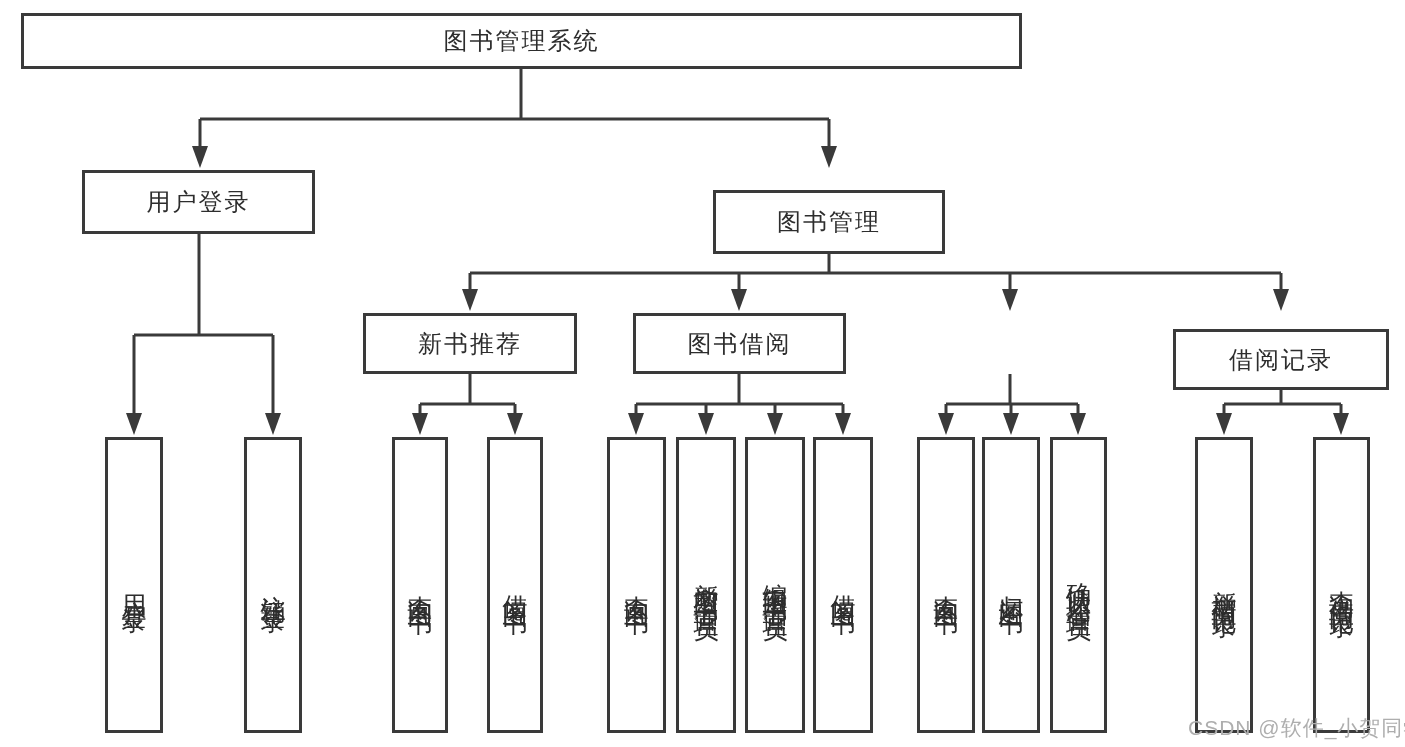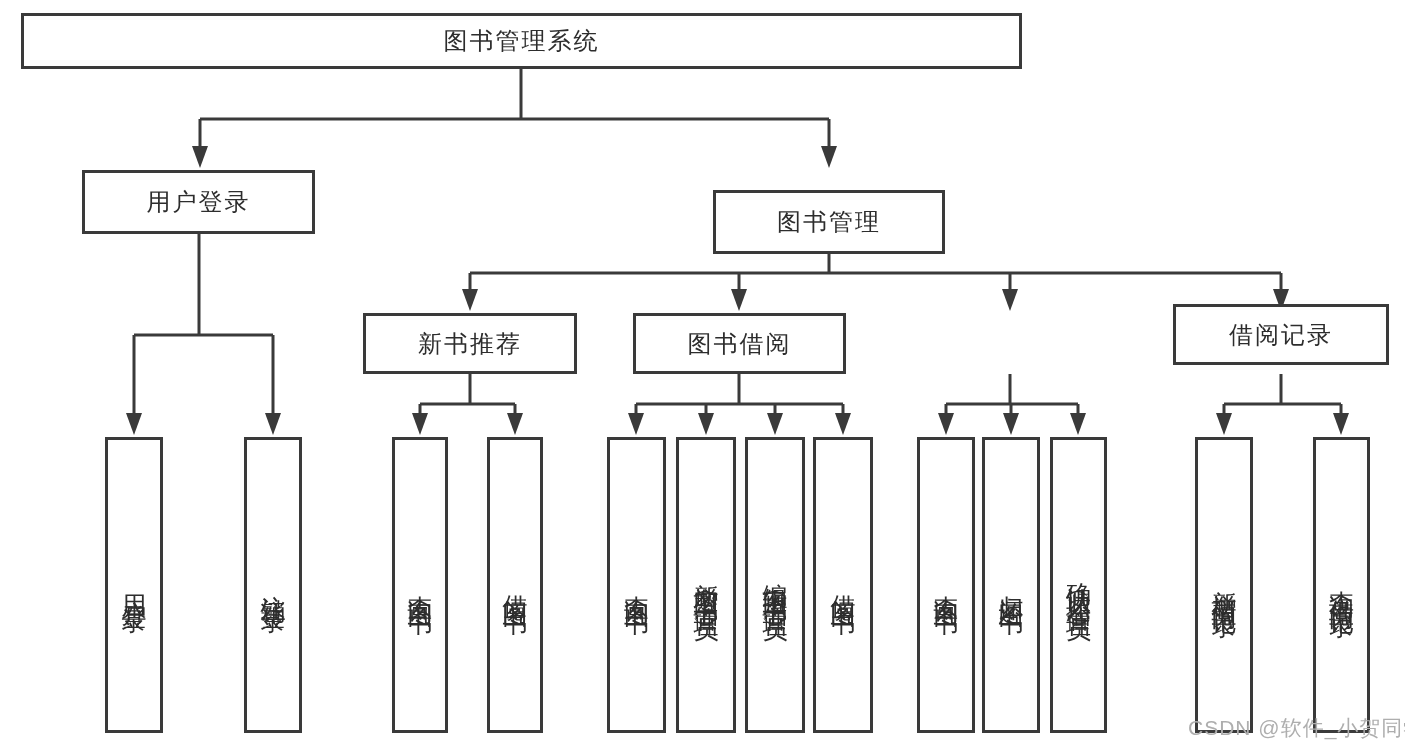--- a/index.html
+++ b/index.html
@@ -68,21 +68,21 @@
     </g>
   </svg>
 
   <div class="node h-node" style="left:21px;top:13px;width:1001px;height:56px;">图书管理系统</div>
 
   <div class="node h-node" style="left:82px;top:170px;width:233px;height:64px;">用户登录</div>
   <div class="node h-node" style="left:713px;top:170px;width:232px;height:64px;margin-top:20px;">图书管理</div>
 
   <div class="node h-node" style="left:363px;top:313px;width:214px;height:61px;">新书推荐</div>
   <div class="node h-node" style="left:633px;top:313px;width:213px;height:61px;">图书借阅</div>
-  <div class="node h-node" style="left:1173px;top:304px;width:216px;height:61px;">借阅记录</div>
+  <div class="node h-node" style="left:1173px;top:329px;width:216px;height:61px;">借阅记录</div>
 
   <div class="node v-node" style="left:105px;width:58px;">用户登录</div>
   <div class="node v-node" style="left:244px;width:58px;">注销登录</div>
 
   <div class="node v-node" style="left:392px;width:56px;">查询图书</div>
   <div class="node v-node" style="left:487px;width:56px;">借阅图书</div>
 
   <div class="node v-node" style="left:607px;width:59px;">查询图书</div>
   <div class="node v-node" style="left:676px;width:60px;">新增图书（管理员）</div>
   <div class="node v-node" style="left:745px;width:60px;">编辑图书（管理员）</div>

